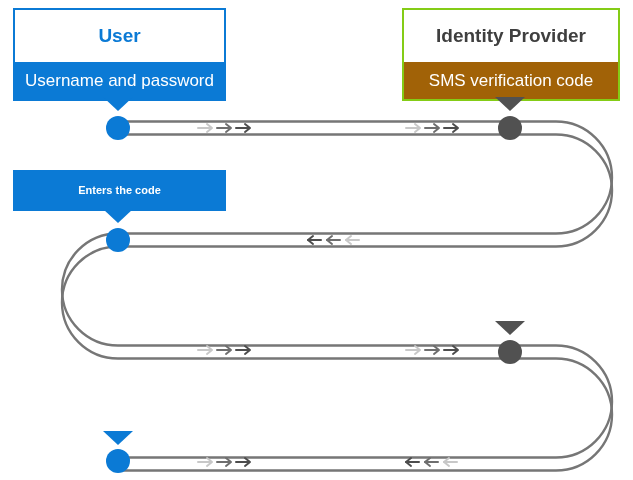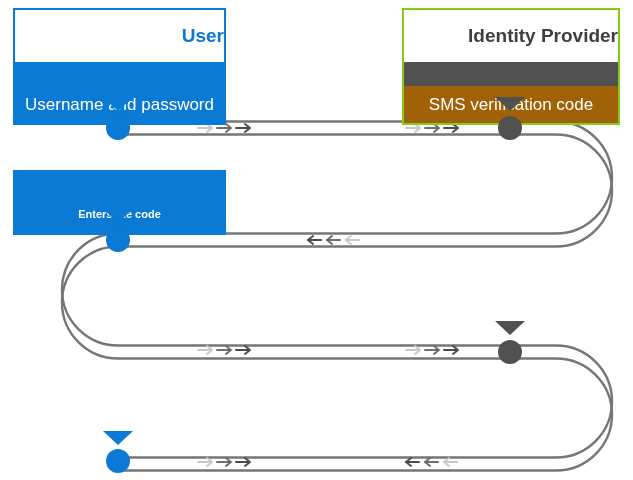--- a/index.html
+++ b/index.html
@@ -26,37 +26,36 @@
     height: 480px;
   }
 
   
   .callout {
     position: absolute;
     box-sizing: border-box;
   }
   .callout .title-bar {
     background: #ffffff;
-    text-align: right;
+    text-align: center;
     font-weight: bold;
     font-size: 19px;
     line-height: 52px;
     height: 52px;
     box-sizing: border-box;
   }
   .callout .msg-bar {
     text-align: center;
     font-size: 17px;
     line-height: 37px;
     height: 37px;
     color: #ffffff;
     box-sizing: border-box;
     white-space: nowrap;
     overflow: hidden;
-    margin-top: 24px;
   }
   
   .callout.blue {
     border: 2px solid #0b7ad5;
     background: #0b7ad5;
   }
   .callout.blue .title-bar {
     color: #0b7ad5;
   }
   .callout.blue .msg-bar {

